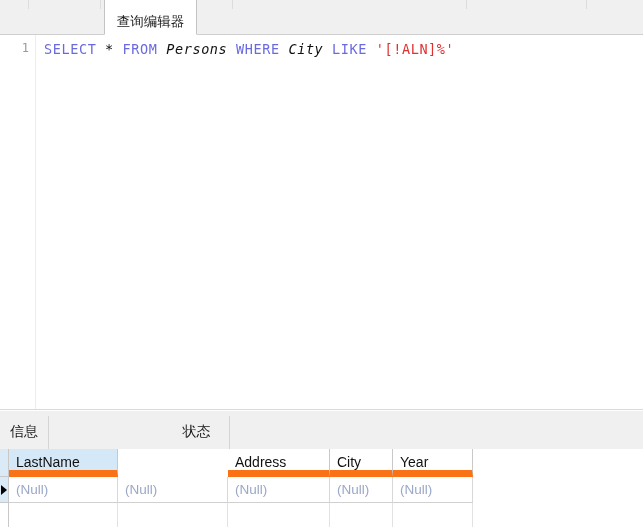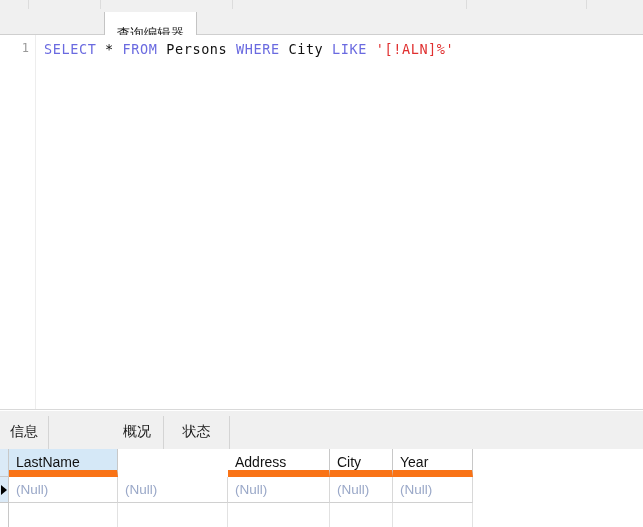--- a/index.html
+++ b/index.html
@@ -100,21 +100,21 @@
     left: 44px;
     top: 6px;
     font-family: "DejaVu Sans Mono", "Liberation Mono", monospace;
     font-size: 13.5px;
     letter-spacing: 0.6px;
     white-space: pre;
     color: #101010;
   }
   .kw  { color: #6a6ae0; }
   .str { color: #e03030; margin-top: 9px; }
-  .id  { color: #101010; }
+  .id  { color: #101010; font-style: italic; }
   .op  { color: #101010; }
   .editor-bottom-rule {
     position: absolute;
     left: 0; top: 374px;
     width: 643px; height: 1px;
     background: #d9d9d9;
   }
 
   
   .tabbar-bottom {
@@ -276,40 +276,37 @@
     <div class="toolbar-sep" style="left:100px"></div>
     <div class="toolbar-sep" style="left:232px"></div>
     <div class="toolbar-sep" style="left:466px"></div>
     <div class="toolbar-sep" style="left:586px"></div>
   </div>
 
   <div class="tabbar-top">
     <div class="tab-top inactive" style="left:0px; width:104px;">
       <span>查询创建工具</span>
     </div>
-    <div class="tab-top active" style="left:104px; width:93px;margin-top:12px;">
+    <div class="tab-top active" style="left:104px; width:93px;">
       <span>查询编辑器</span>
     </div>
   </div>
 
   <div class="editor">
     <div class="gutter">
       <div class="lineno">1</div>
     </div>
     <div class="code-line"><span class="kw">SELECT</span><span class="op"> </span><span class="op">*</span><span class="op"> </span><span class="kw">FROM</span><span class="op"> </span><span class="id">Persons</span><span class="op"> </span><span class="kw">WHERE</span><span class="op"> </span><span class="id">City</span><span class="op"> </span><span class="kw">LIKE</span><span class="op"> </span><span class="str">'[!ALN]%'</span></div>
     <div class="editor-bottom-rule"></div>
   </div>
 
   <div class="tabbar-bottom-rest"></div>
   <div class="tabbar-bottom" style="background:transparent; z-index:1;">
     <div class="tab-bot" style="left:0px; width:49px;">
       <span>信息</span>
-    </div>
-    <div class="tab-bot" style="left:111px; width:53px;">
-      <span>概况</span>
     </div>
     <div class="tab-bot" style="left:164px; width:66px;">
       <span>状态</span>
     </div>
   </div>
 
   <div class="grid">
 
     <div class="grid-headrow">
       <div class="row-gutter-head"></div>

